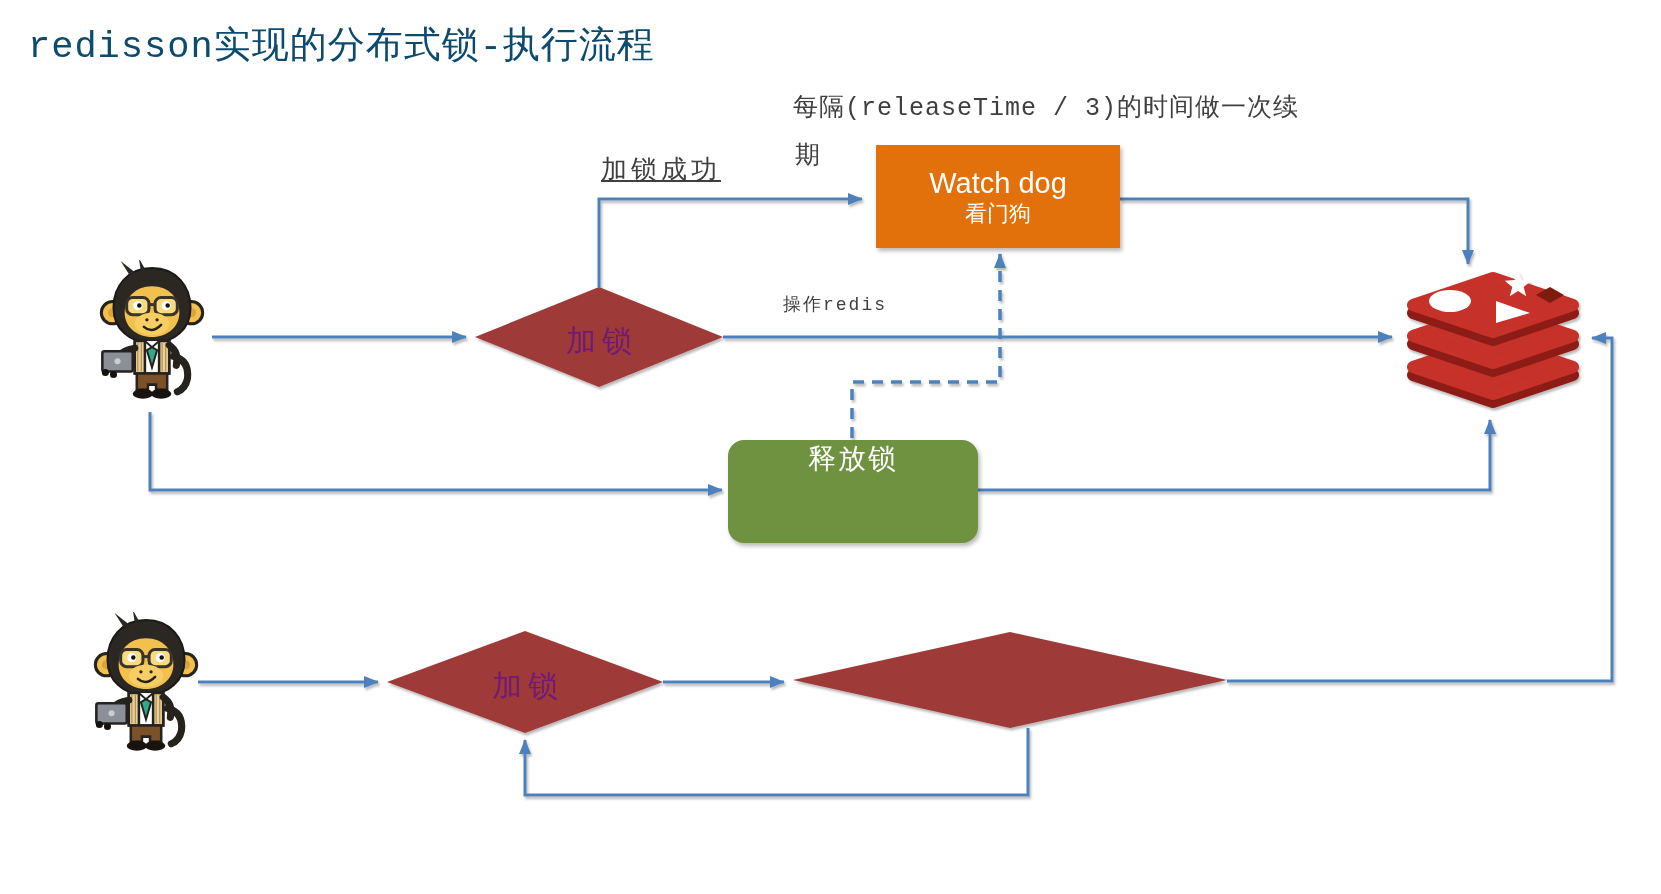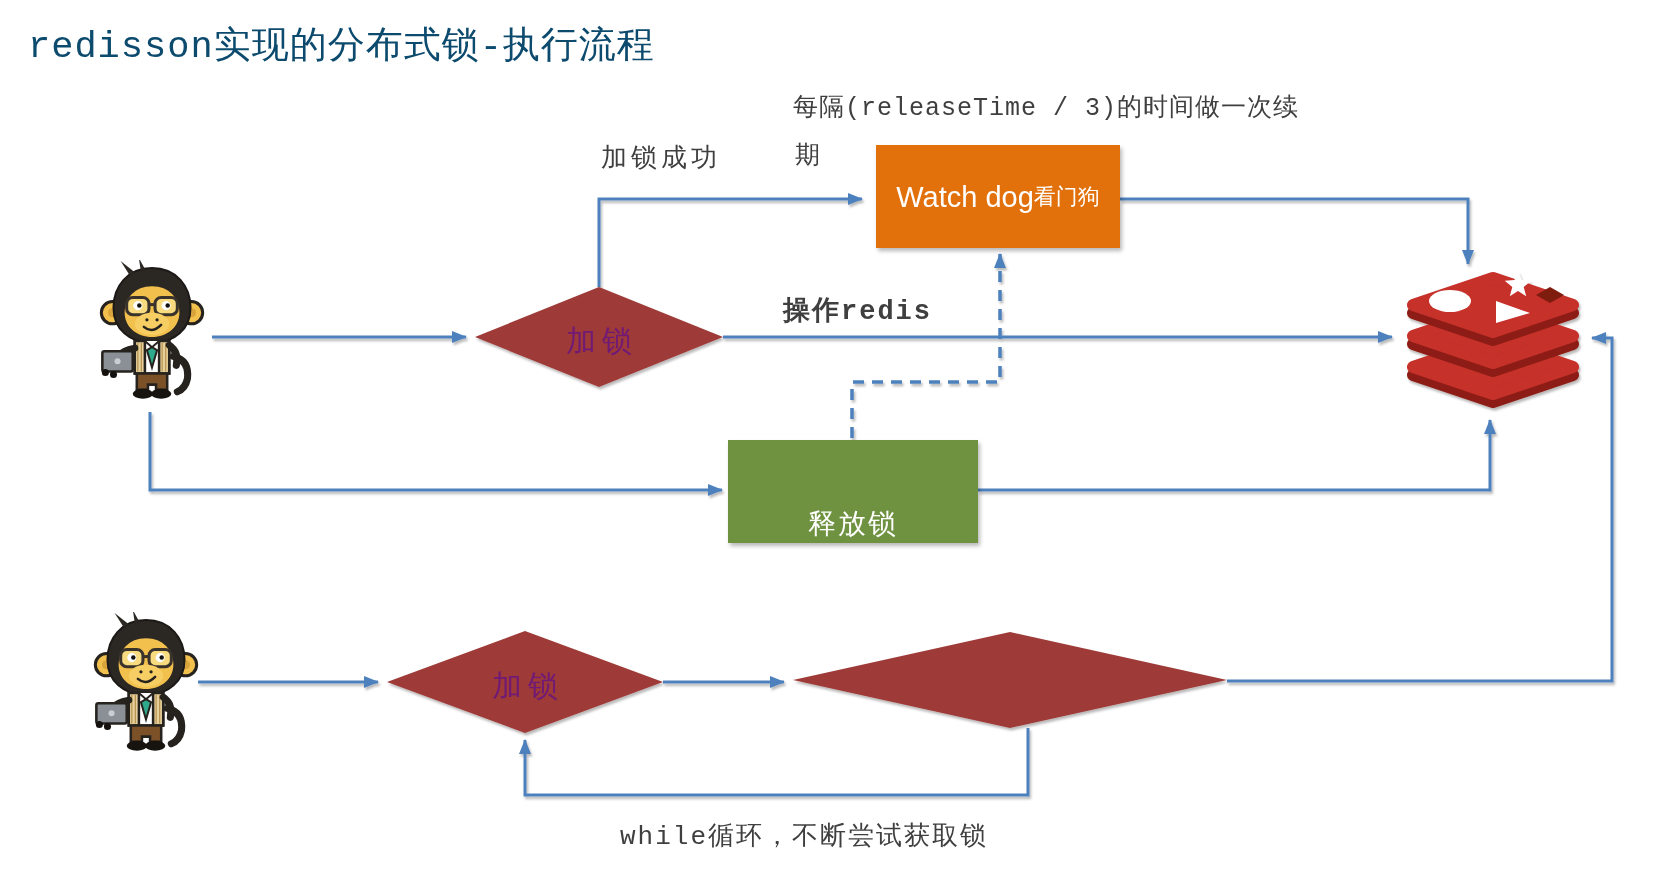--- a/index.html
+++ b/index.html
@@ -6,35 +6,35 @@
   #canvas{position:relative;width:1661px;height:894px;background:#ffffff;overflow:hidden;
           font-family:"Liberation Sans",sans-serif;}
   .abs{position:absolute;}
   .anno{position:absolute;color:#3F3F3F;font-family:"Liberation Mono","DejaVu Sans Mono",monospace;
         white-space:nowrap;}
   .node-label{position:absolute;color:#701a75;text-align:center;white-space:nowrap;
         font-family:"Liberation Sans",sans-serif;}
   #page-title{position:absolute;left:28px;top:20px;font-size:37px;letter-spacing:1px;
         color:#0c4a6e;font-family:"Liberation Mono","DejaVu Serif",monospace;white-space:nowrap;}
   #watchdog-box{position:absolute;left:876px;top:145px;width:244px;height:103px;
-        background:#E2700B;display:flex;flex-direction:row;align-items:center;justify-content:center;
+        background:#E2700B;display:flex;flex-direction:column;align-items:center;justify-content:center;
         box-shadow:2px 3px 4px rgba(0,0,0,0.28);}
   #watchdog-title{color:#fff;font-size:29px;line-height:34px;}
   #watchdog-subtitle{color:#fff;font-size:22px;line-height:28px;}
   #release-box{position:absolute;left:728px;top:440px;width:250px;height:103px;
-        background:#6F9240;display:flex;align-items:flex-end;justify-content:center;
-        box-shadow:2px 3px 4px rgba(0,0,0,0.28);}
+        background:#6F9240;display:flex;align-items:flex-start;justify-content:center;
+        box-shadow:2px 3px 4px rgba(0,0,0,0.28);border-radius:16px;}
   #release-label{color:#fff;font-size:28px;letter-spacing:2px;}
   #lbl-d1{left:499px;top:321px;width:200px;font-size:30px;letter-spacing:6px;text-indent:6px;}
   #lbl-dA{left:425px;top:666px;width:200px;font-size:30px;letter-spacing:6px;text-indent:6px;}
   #lbl-dB{left:860px;top:664px;width:300px;font-size:29px;letter-spacing:2px;}
   #renew-line1{left:793px;top:90px;font-size:25px;letter-spacing:1px;}
   #renew-line2{left:795px;top:138px;font-size:25px;}
-  #lock-success{left:601px;top:140px;font-size:26px;letter-spacing:4px;}
-  #operate-redis{left:783px;top:292px;font-size:27px;letter-spacing:2px;font-weight:bold;}
+  #lock-success{left:601px;top:152px;font-size:26px;letter-spacing:4px;text-decoration:underline;}
+  #operate-redis{left:783px;top:292px;font-size:18px;letter-spacing:2px;}
   #while-loop{left:620px;top:818px;font-size:26px;letter-spacing:2px;}
   svg.layer{position:absolute;left:0;top:0;}
 </style>
 </head>
 <body>
 
 <div id="canvas">
 
   <svg width="0" height="0" style="position:absolute" aria-hidden="true">
     <defs>
@@ -142,15 +142,14 @@
     <div id="release-label">释放锁</div>
   </div>
 
   <div class="node-label" id="lbl-d1">加锁</div>
   <div class="node-label" id="lbl-dA">加锁</div>
 
   <div class="anno" id="renew-line1">每隔(releaseTime / 3)的时间做一次续</div>
   <div class="anno" id="renew-line2">期</div>
   <div class="anno" id="lock-success">加锁成功</div>
   <div class="anno" id="operate-redis">操作redis</div>
-  <div class="anno" id="while-loop">while循环，不断尝试获取锁</div>
 
 </div>
 
 </body></html>

